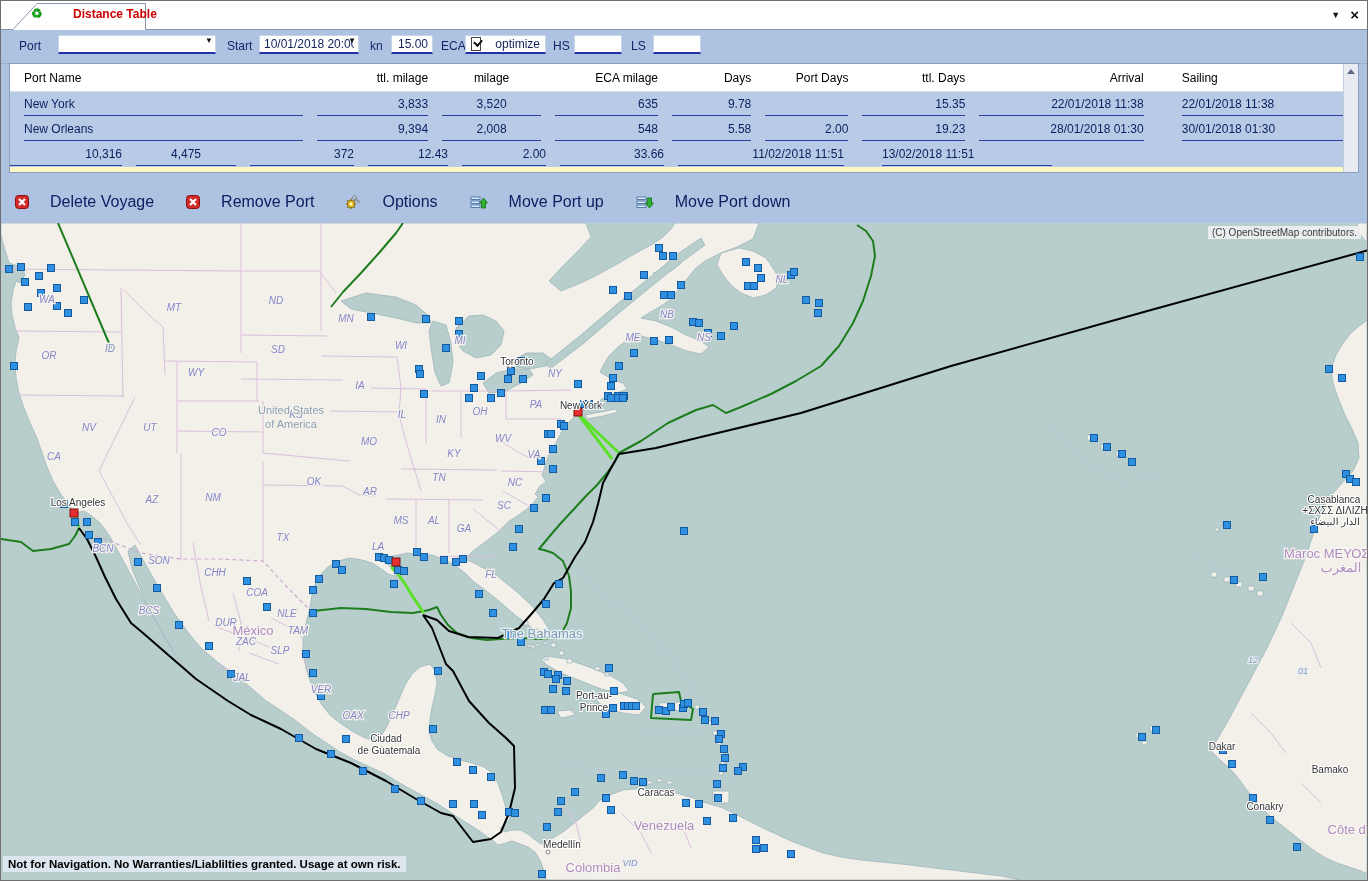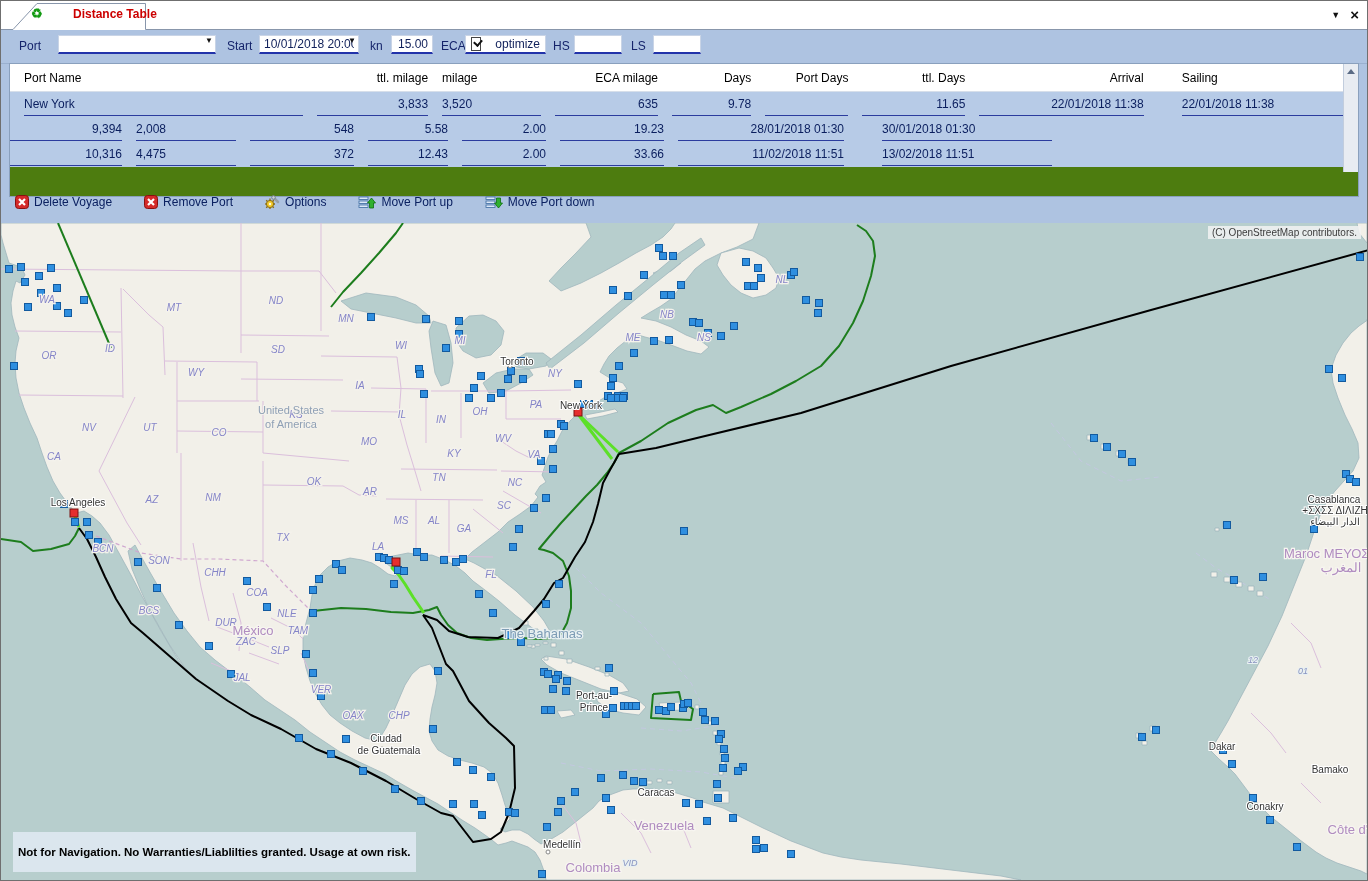--- a/index.html
+++ b/index.html
@@ -15,45 +15,45 @@
   
   .toolbar{position:absolute;left:0;top:29px;width:1366px;height:33px;background:#aec3e1;border-bottom:1px solid #9ab0cf;}
   .tlabel{position:absolute;top:9px;font-size:12px;color:#15246b;}
   .tfield{position:absolute;top:5px;height:19px;background:#fff;border:1px solid #c9d4e6;border-bottom:2px solid #2233aa;font-size:12px;color:#10205a;padding:1px 4px;box-sizing:border-box;font-family:"Liberation Sans",sans-serif;}
   .darr{position:absolute;font-size:8px;color:#111;top:6px;}
   .optbox{position:absolute;top:5px;height:19px;background:#fff;border:1px solid #c9d4e6;border-bottom:2px solid #2233aa;display:flex;align-items:center;padding:0 5px;gap:14px;box-sizing:border-box;}
   .cb{width:12px;height:12px;border:1px solid #444;background:#fff;position:relative;}
   .cb.checked:after{content:"";position:absolute;left:2px;top:1px;width:6px;height:4px;border-left:2px solid #111;border-bottom:2px solid #111;transform:rotate(-48deg);}
   .optlabel{font-size:12px;color:#10205a;}
   
-  .tablewrap{position:absolute;left:8px;top:62px;width:1350px;height:134px;background:#4d7c0f;border:1px solid #8aa0bd;box-sizing:border-box;}
+  .tablewrap{position:absolute;left:8px;top:62px;width:1350px;height:110px;background:#fef9c3;border:1px solid #8aa0bd;box-sizing:border-box;}
   .thead,.trow{display:flex;align-items:center;}
   .thead{height:27px;background:#fff;border-bottom:1px solid #d7dfea;}
   .trow{height:25px;background:#b7cbe7;cursor:default;}
   .tc{font-size:12px;white-space:nowrap;overflow:hidden;box-sizing:border-box;}
   .thead .tc{color:#000;}
   .trow .tc{color:#0a1e5e;border-bottom:1px solid #2b3c9e;height:22px;line-height:21px;}
   .tc.n1{width:282px;margin-left:14px;margin-right:14px;text-align:left;}
   .tc.n2{width:112px;margin-right:14px;text-align:right;}
-  .tc.n3{width:100px;margin-right:14px;text-align:left;}
+  .tc.n3{width:100px;margin-right:14px;text-align:center;}
   .tc.n4{width:104px;margin-right:14px;text-align:right;}
   .tc.n5{width:80px;margin-right:14px;text-align:right;}
   .tc.n6{width:84px;margin-right:14px;text-align:right;}
   .tc.n7{width:104px;margin-right:14px;text-align:right;}
   .tc.n8{width:166px;margin-right:14px;text-align:right;}
   .tc.n9{width:170px;margin-right:8px;text-align:left;margin-left:24px;}
   .vscroll{position:absolute;right:0;top:0;width:14px;height:108px;background:#e8ecf2;border-left:1px solid #c2cddd;}
   .vscroll .up{position:absolute;left:3px;top:5px;width:0;height:0;border-left:4px solid transparent;border-right:4px solid transparent;border-bottom:5px solid #5a6b85;}
   
   .actions{position:absolute;left:14px;top:188px;height:26px;display:flex;gap:32px;align-items:center;}
-  .abtn{display:flex;align-items:center;gap:5px;font-size:12px;color:#0b2161;cursor:default;}
+  .abtn{display:flex;align-items:center;gap:21px;font-size:16px;color:#0b2161;cursor:default;}
   
   .map{position:absolute;left:0;top:222px;width:1366px;height:657px;background:#b7cecd;overflow:hidden;}
   .attribution{position:absolute;top:3px;right:6px;background:rgba(242,242,242,0.85);color:#3c3c3c;font-size:10px;padding:1px 4px;}
-  .disclaimer{position:absolute;left:12px;bottom:8px;background:rgba(223,233,242,0.9);color:#000;font-size:11.5px;font-weight:bold;padding:14px 5px;}
+  .disclaimer{position:absolute;left:2px;bottom:8px;background:rgba(223,233,242,0.9);color:#000;font-size:11.5px;font-weight:bold;padding:2px 5px;}
   svg text{font-family:"Liberation Sans",sans-serif;}
   .lbl-state{font-size:10px;font-style:italic;fill:#8585c8;paint-order:stroke;stroke:#f4f2ec;stroke-width:2.5px;text-anchor:middle;}
   .lbl-city{font-size:10px;fill:#333;paint-order:stroke;stroke:#ffffff;stroke-width:2.2px;text-anchor:middle;}
   .lbl-country{font-size:13px;fill:#b08cc0;paint-order:stroke;stroke:#f7f5f0;stroke-width:2.5px;text-anchor:middle;}
   .lbl-ocean{font-size:13px;fill:#7d9cb5;paint-order:stroke;stroke:#e8f0f2;stroke-width:2.5px;text-anchor:middle;}
   .lbl-region{font-size:11px;fill:#8fa0b5;paint-order:stroke;stroke:#f4f2ec;stroke-width:2px;text-anchor:middle;}
   .lbl-small{font-size:9px;font-style:italic;fill:#8a94c0;paint-order:stroke;stroke:#e8f0f2;stroke-width:2px;text-anchor:middle;}
   .rt-sea{stroke:#000;stroke-width:2;fill:none;stroke-linejoin:round;}
   .rt-eca{stroke:#1d7d1d;stroke-width:2;fill:none;stroke-linejoin:round;}
   .rt-leg{stroke:#5ce028;stroke-width:3;fill:none;stroke-linejoin:round;}
@@ -108,25 +108,26 @@
       <span class="tc n9">Sailing</span>
     </div>
     <div id="tbody">
         <div class="trow">
           <span class="tc n1">New York</span>
           <span class="tc n2">3,833</span>
           <span class="tc n3">3,520</span>
           <span class="tc n4">635</span>
           <span class="tc n5">9.78</span>
           <span class="tc n6"></span>
-          <span class="tc n7">11.65</span>
+          <span class="tc n7">15.35</span>
           <span class="tc n8">22/01/2018 11:38</span>
           <span class="tc n9">22/01/2018 11:38</span>
         </div>
         <div class="trow">
+          <span class="tc n1">New Orleans</span>
           <span class="tc n2">9,394</span>
           <span class="tc n3">2,008</span>
           <span class="tc n4">548</span>
           <span class="tc n5">5.58</span>
           <span class="tc n6">2.00</span>
           <span class="tc n7">19.23</span>
           <span class="tc n8">28/01/2018 01:30</span>
           <span class="tc n9">30/01/2018 01:30</span>
         </div>
         <div class="trow">

